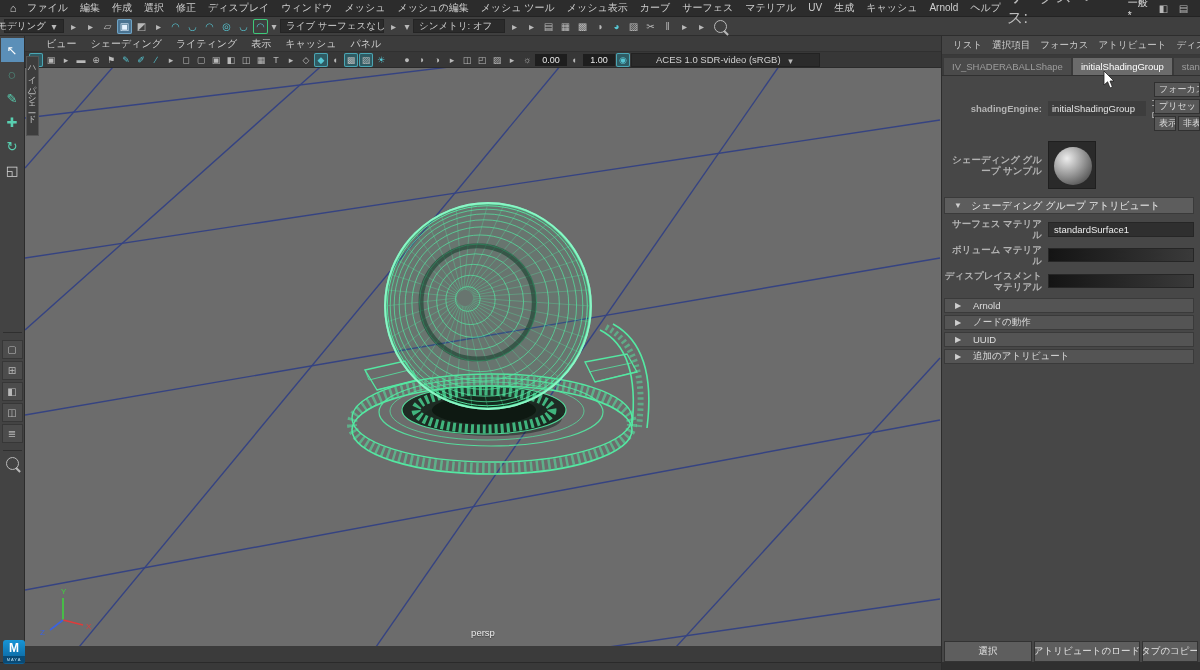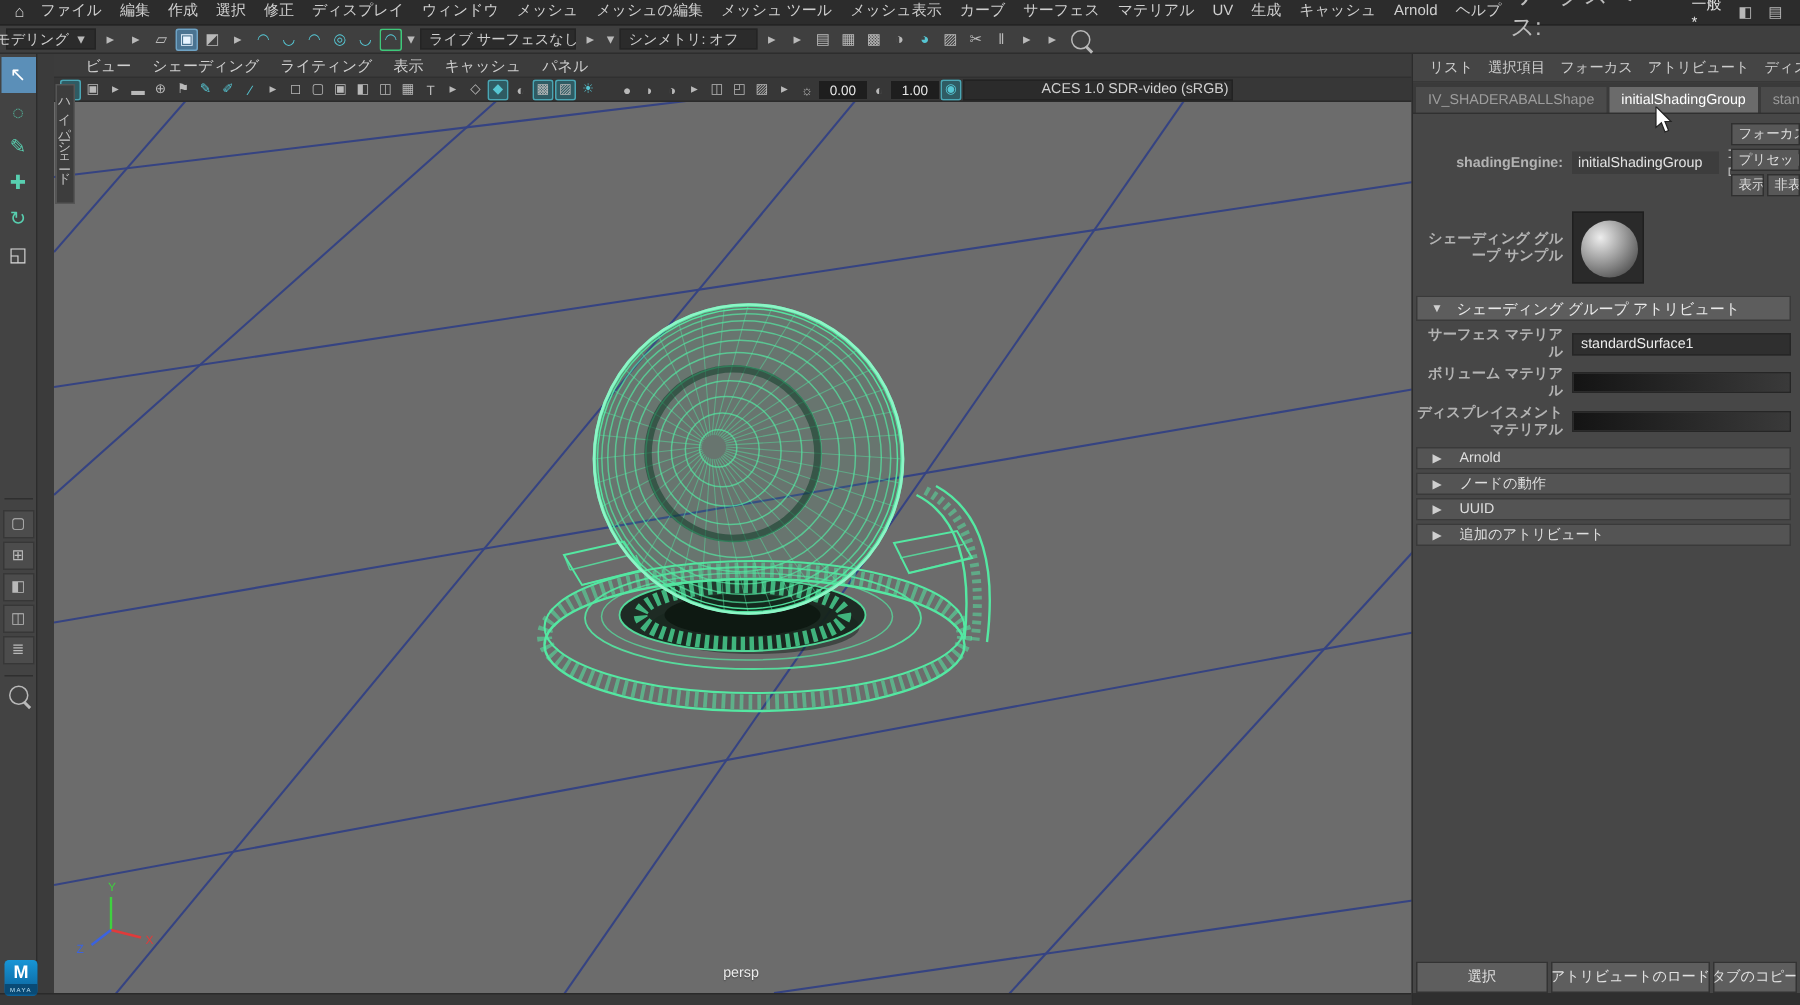--- a/index.html
+++ b/index.html
@@ -29,27 +29,27 @@
 
   
   .toolbox{position:absolute;top:36px;left:0;width:25px;bottom:8px;background:#434343;border-right:1px solid #2c2c2c;display:flex;flex-direction:column;align-items:center;padding-top:2px;z-index:20;}
   .tool{width:23px;height:24px;display:flex;align-items:center;justify-content:center;font-size:13px;color:#d6d6d6;}
   .tool.active{background:#5b8fb8;color:#fff;}
   .tool.tealic{color:#58cfb0;}
   .tbx-div{width:19px;height:1px;background:#2f2f2f;margin:6px 0;}
   .layoutbtn{width:21px;height:19px;display:flex;align-items:center;justify-content:center;font-size:11px;color:#cfcfcf;background:#4c4c4c;border:1px solid #373737;margin:1px 0;}
 
   
-  .viewport{position:absolute;left:25px;top:36px;width:916px;bottom:8px;background:#6c6c6c;z-index:10;margin-left:11px;}
+  .viewport{position:absolute;left:25px;top:36px;width:916px;bottom:24px;background:#6c6c6c;z-index:10;}
   .vp-menu{height:16px;background:#3c3c3c;display:flex;align-items:center;padding-left:14px;gap:2px;border-bottom:1px solid #303030;}
   .vp-menu .mitem{font-size:10px;color:#cfcfcf;padding:0 7px;white-space:nowrap;}
   .vp-toolbar{height:16px;background:#373737;display:flex;align-items:center;gap:1px;padding:0 4px;border-bottom:1px solid #2b2b2b;}
   .vp-toolbar .gi{width:14px;height:14px;font-size:9px;}
   .numfield{background:#1e1e1e;color:#e8e8e8;font-size:9px;height:12px;min-width:32px;display:inline-flex;align-items:center;justify-content:center;padding:0 3px;}
-  .cs-dropdown{background:#2b2b2b;border:1px solid #222;height:14px;display:inline-flex;align-items:flex-end;gap:6px;padding:0 2px;color:#d0d0d0;font-size:9.5px;min-width:180px;justify-content:space-between;flex-direction:column;}
+  .cs-dropdown{background:#2b2b2b;border:1px solid #222;height:14px;display:inline-flex;align-items:flex-start;gap:6px;padding:0 24px;color:#d0d0d0;font-size:9.5px;min-width:180px;justify-content:space-between;}
   .vp-canvas{position:absolute;left:0;top:32px;right:0;bottom:0;overflow:hidden;background:#6c6c6c;}
   .side-tab{position:absolute;left:1px;top:20px;width:13px;height:80px;background:#3d3d3d;border:1px solid #555;color:#c4c4c4;font-size:8.5px;writing-mode:vertical-rl;text-orientation:mixed;overflow:hidden;display:flex;align-items:center;padding-top:3px;z-index:12;}
   .persp-label{position:absolute;bottom:8px;left:50%;transform:translateX(-50%);font-size:9.5px;color:#ececec;text-shadow:0 1px 1px rgba(0,0,0,.4);}
   .axis-gizmo{position:absolute;left:28px;bottom:4px;}
 
   
   .ae{position:absolute;right:0;top:36px;width:259px;bottom:0;background:#474747;border-left:1px solid #2c2c2c;overflow:hidden;z-index:20;}
   .ae-menu{height:19px;display:flex;align-items:center;gap:1px;padding:0 6px;background:#454545;border-bottom:1px solid #383838;}
   .ae-menu .mitem{font-size:9.5px;color:#cdcdcd;padding:0 5px;white-space:nowrap;}
   .ae-tabs{height:21px;background:#3a3a3a;display:flex;align-items:flex-end;gap:2px;padding:2px 0 0 2px;border-bottom:1px solid #303030;}

